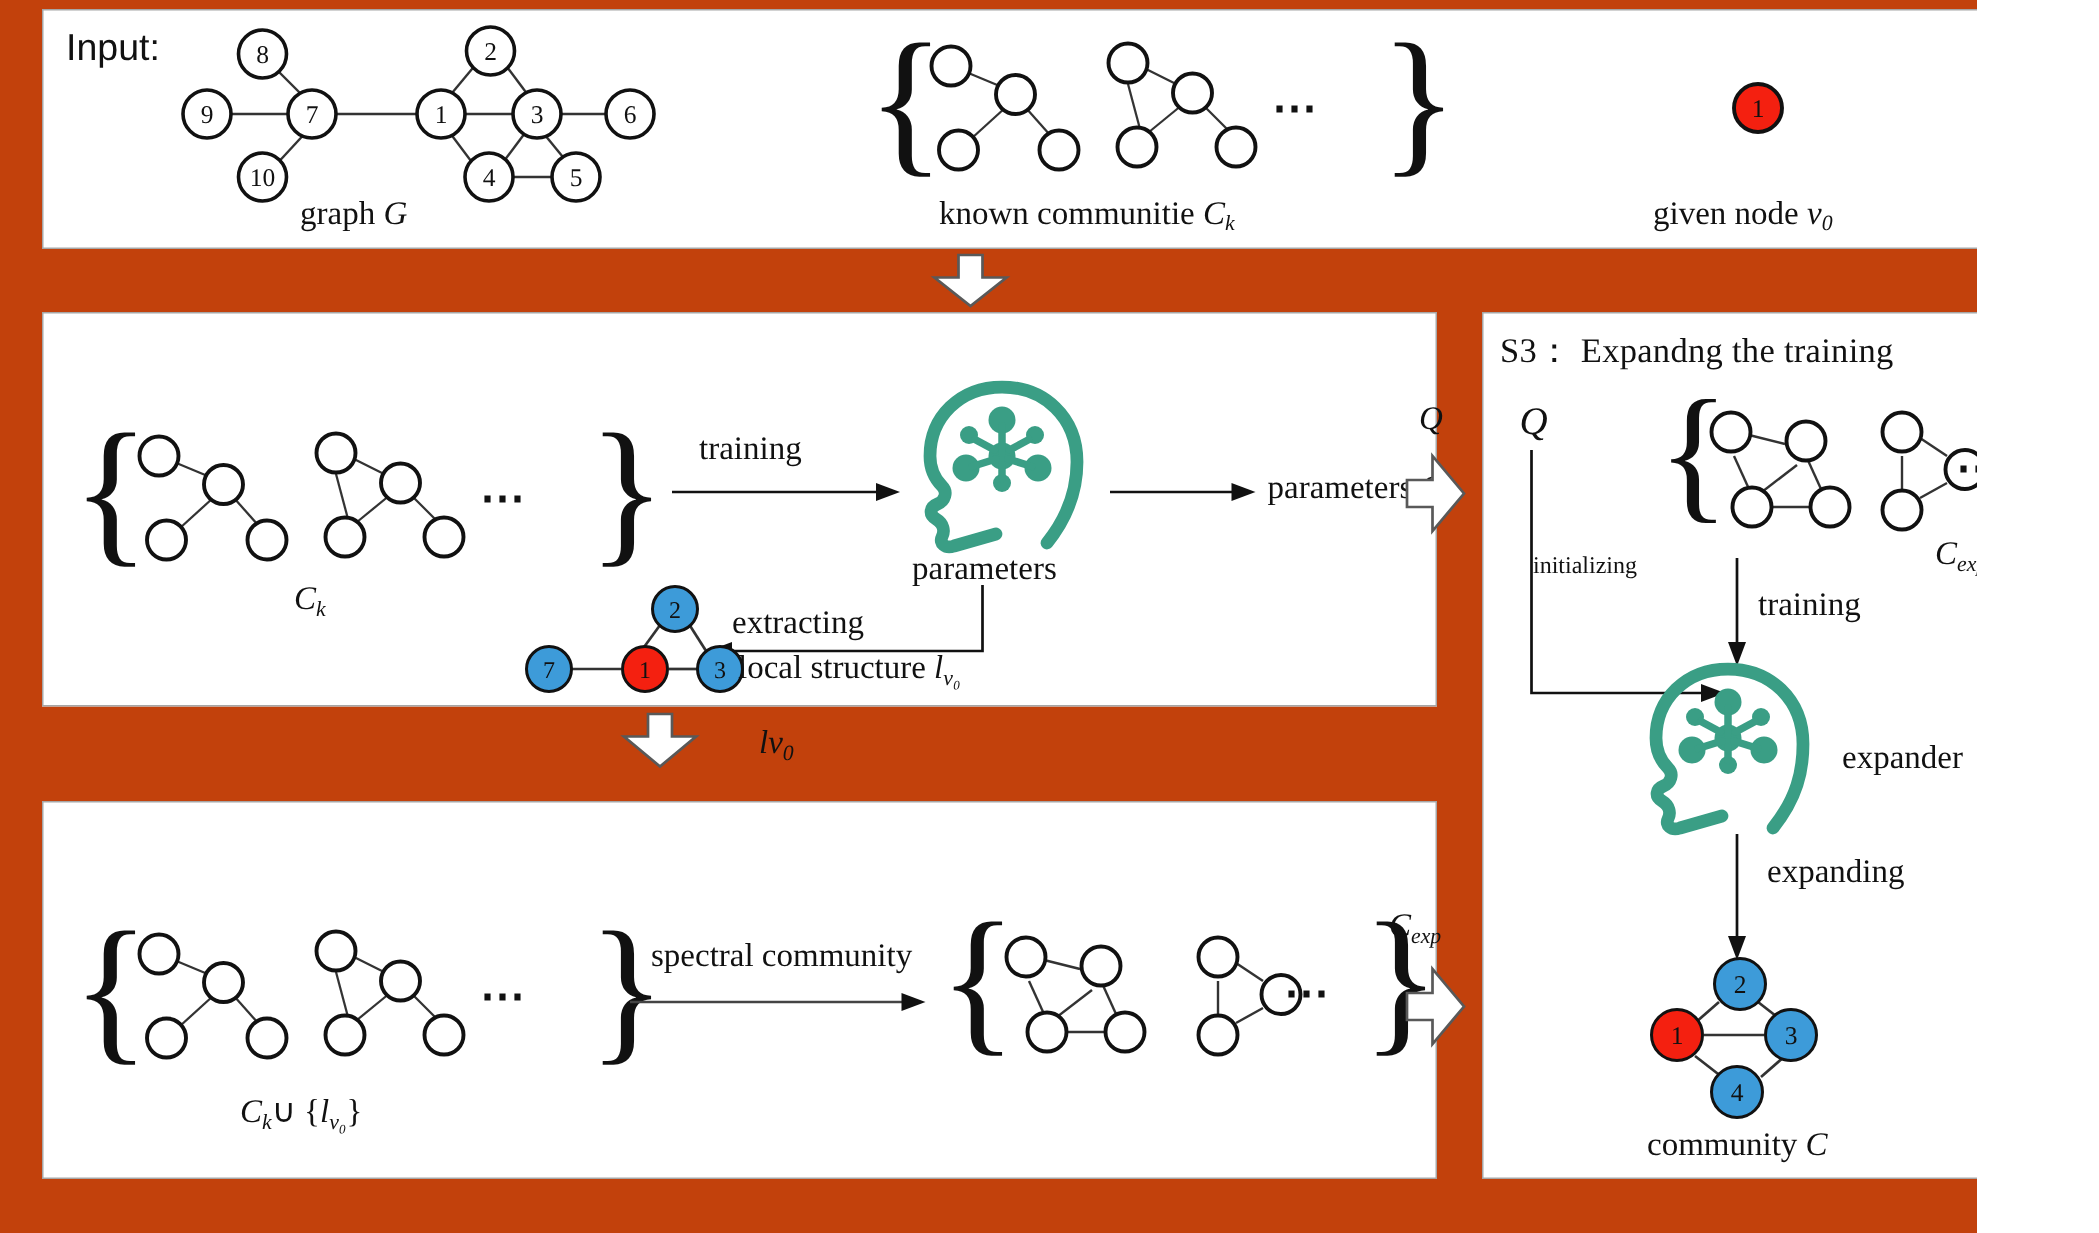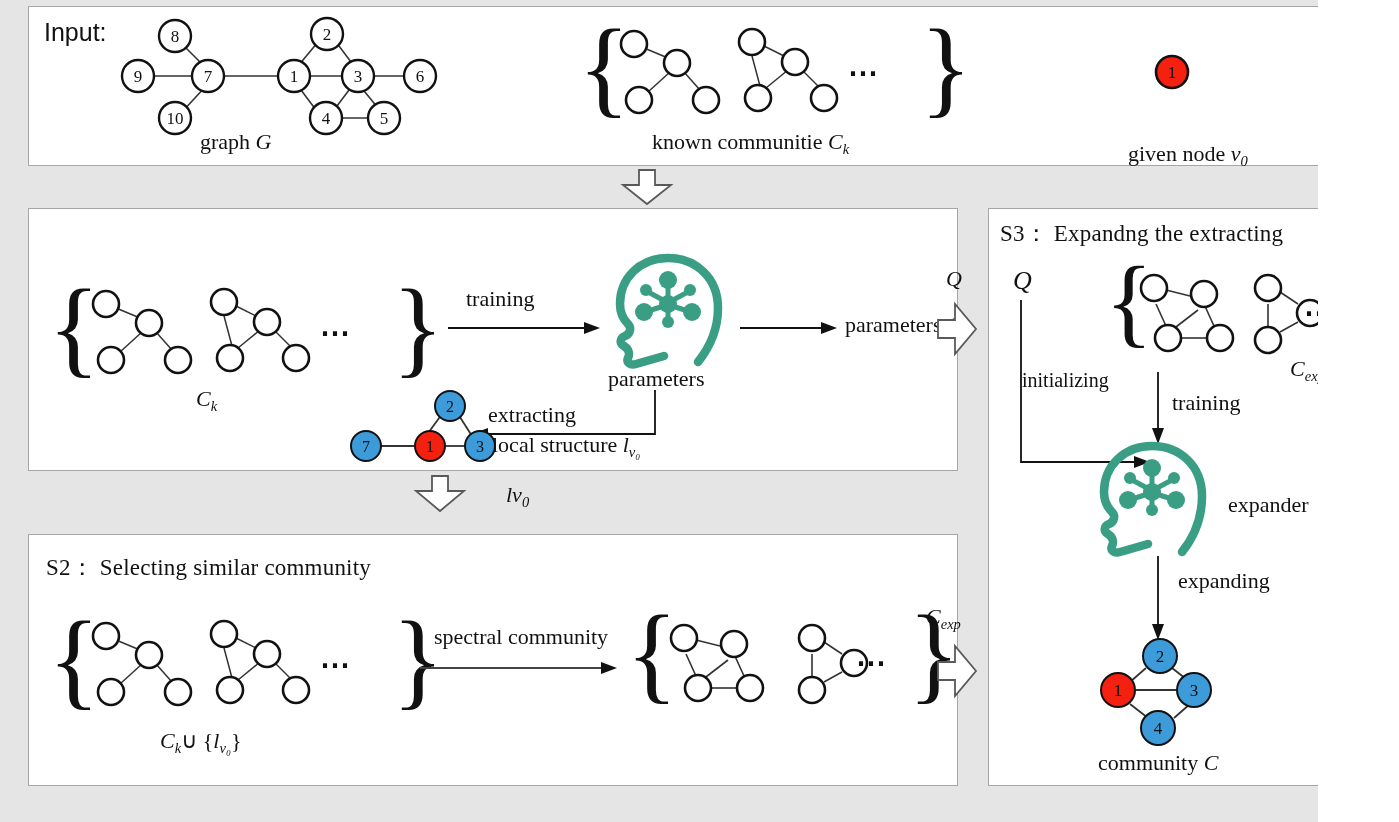--- a/index.html
+++ b/index.html
@@ -9,21 +9,21 @@
     background: #ffffff;
   }
   body {
     font-family: "Liberation Serif", serif;
     color: #111111;
   }
   #page {
     position: relative;
     width: 1318px;
     height: 822px;
-    background: #e5e5e5;
+    background: #c2410c;
     overflow: hidden;
   }
   .box {
     position: absolute;
     border: 1px solid #a6a6a6;
     background: #ffffff;
     box-sizing: border-box;
   }
   .lbl {
     position: absolute;
@@ -36,21 +36,21 @@
     font-family: "Liberation Sans", sans-serif;
   }
   .step-title {
     font-size: 23px;
     letter-spacing: 0.2px;
   }
   .cap {
     font-size: 22px;
   }
   .small-cap {
-    font-size: 20px;
+    font-size: 16px;
   }
   .ital {
     font-style: italic;
   }
   .math {
     font-family: "Liberation Serif", serif;
     font-style: italic;
     font-size: 22px;
   }
   sub {
@@ -164,31 +164,31 @@
       <g fill="#ffffff" stroke="#111" stroke-width="2.6">
         <circle cx="22" cy="18" r="13"></circle>
         <circle cx="65" cy="38" r="13"></circle>
         <circle cx="28" cy="74" r="13"></circle>
         <circle cx="94" cy="74" r="13"></circle>
       </g>
     </svg>
   </div>
   <div class="dots" style="left:848px; top:58px;">⋯</div>
   <div class="brace" style="left:920px; top:14px; font-size:108px;">}</div>
-  <div class="lbl cap" style="left:652px; top:131px;">
+  <div class="lbl cap" style="left:626px; top:131px;">
     <span>known communitie </span><span class="ital">C</span><sub>k</sub>
   </div>
 
   <div class="svgwrap" style="left:1150px; top:50px;">
     <svg width="44" height="44" viewBox="0 0 44 44">
       <circle cx="22" cy="22" r="16" fill="#f42010" stroke="#111" stroke-width="2.6"></circle>
       <text x="22" y="28" fill="#111" font-family="Liberation Serif, serif" font-size="17" text-anchor="middle">1</text>
     </svg>
   </div>
-  <div class="lbl cap" style="left:1128px; top:131px;margin-top:12px;">
+  <div class="lbl cap" style="left:1102px; top:131px;">
     <span>given node </span><span class="ital">v</span><sub>0</sub>
   </div>
 
   <div class="svgwrap" style="left:617px; top:170px;">
     <svg width="60" height="36" viewBox="0 0 60 36">
       <polygon points="22,0 38,0 38,15 54,15 30,34 6,15 22,15" fill="#ffffff" stroke="#595959" stroke-width="1.8"></polygon>
     </svg>
   </div>
 
   <div class="box" style="left:28px; top:208px; width:930px; height:263px;"></div>
@@ -308,21 +308,20 @@
   <div class="svgwrap" style="left:410px; top:476px;">
     <svg width="60" height="38" viewBox="0 0 60 38">
       <polygon points="22,0 38,0 38,15 54,15 30,35 6,15 22,15" fill="#ffffff" stroke="#595959" stroke-width="1.8"></polygon>
     </svg>
   </div>
   <div class="lbl cap ital" style="left:506px; top:484px;">
     <span>lv</span><sub>0</sub>
   </div>
 
   <div class="box" style="left:28px; top:534px; width:930px; height:252px;"></div>
-  <div class="lbl step-title" style="left:46px; top:556px;">S2： Selecting similar community</div>
 
   <div class="brace" style="left:48px; top:606px; font-size:108px;">{</div>
   <div class="svgwrap" style="left:84px; top:620px;">
     <svg width="110" height="90" viewBox="0 0 110 90">
       <g stroke="#333" stroke-width="1.5" fill="none">
         <line x1="32" y1="20" x2="56" y2="30"></line>
         <line x1="58" y1="44" x2="36" y2="64"></line>
         <line x1="72" y1="44" x2="88" y2="62"></line>
       </g>
       <g fill="#ffffff" stroke="#111" stroke-width="2.6">
@@ -408,21 +407,21 @@
   <div class="lbl cap" style="left:926px; top:606px;">
     <span class="ital">C</span><sub>exp</sub>
   </div>
   <div class="svgwrap" style="left:938px; top:642px;">
     <svg width="42" height="58" viewBox="0 0 42 58">
       <polygon points="0,20 17,20 17,4 38,29 17,54 17,38 0,38" fill="#ffffff" stroke="#595959" stroke-width="1.8"></polygon>
     </svg>
   </div>
 
   <div class="box" style="left:988px; top:208px; width:384px; height:578px;"></div>
-  <div class="lbl step-title" style="left:1000px; top:222px;">S3： Expandng the extracting</div>
+  <div class="lbl step-title" style="left:1000px; top:222px;">S3： Expandng the training</div>
 
   <div class="lbl math" style="left:1013px; top:268px; font-size:26px;">Q</div>
 
   <div class="brace" style="left:1105px; top:252px; font-size:100px;">{</div>
   <div class="svgwrap" style="left:1132px; top:272px;">
     <svg width="106" height="84" viewBox="0 0 106 84">
       <g stroke="#333" stroke-width="1.6" fill="none">
         <line x1="34" y1="18" x2="58" y2="24"></line>
         <line x1="24" y1="32" x2="34" y2="54"></line>
         <line x1="66" y1="38" x2="40" y2="58"></line>

